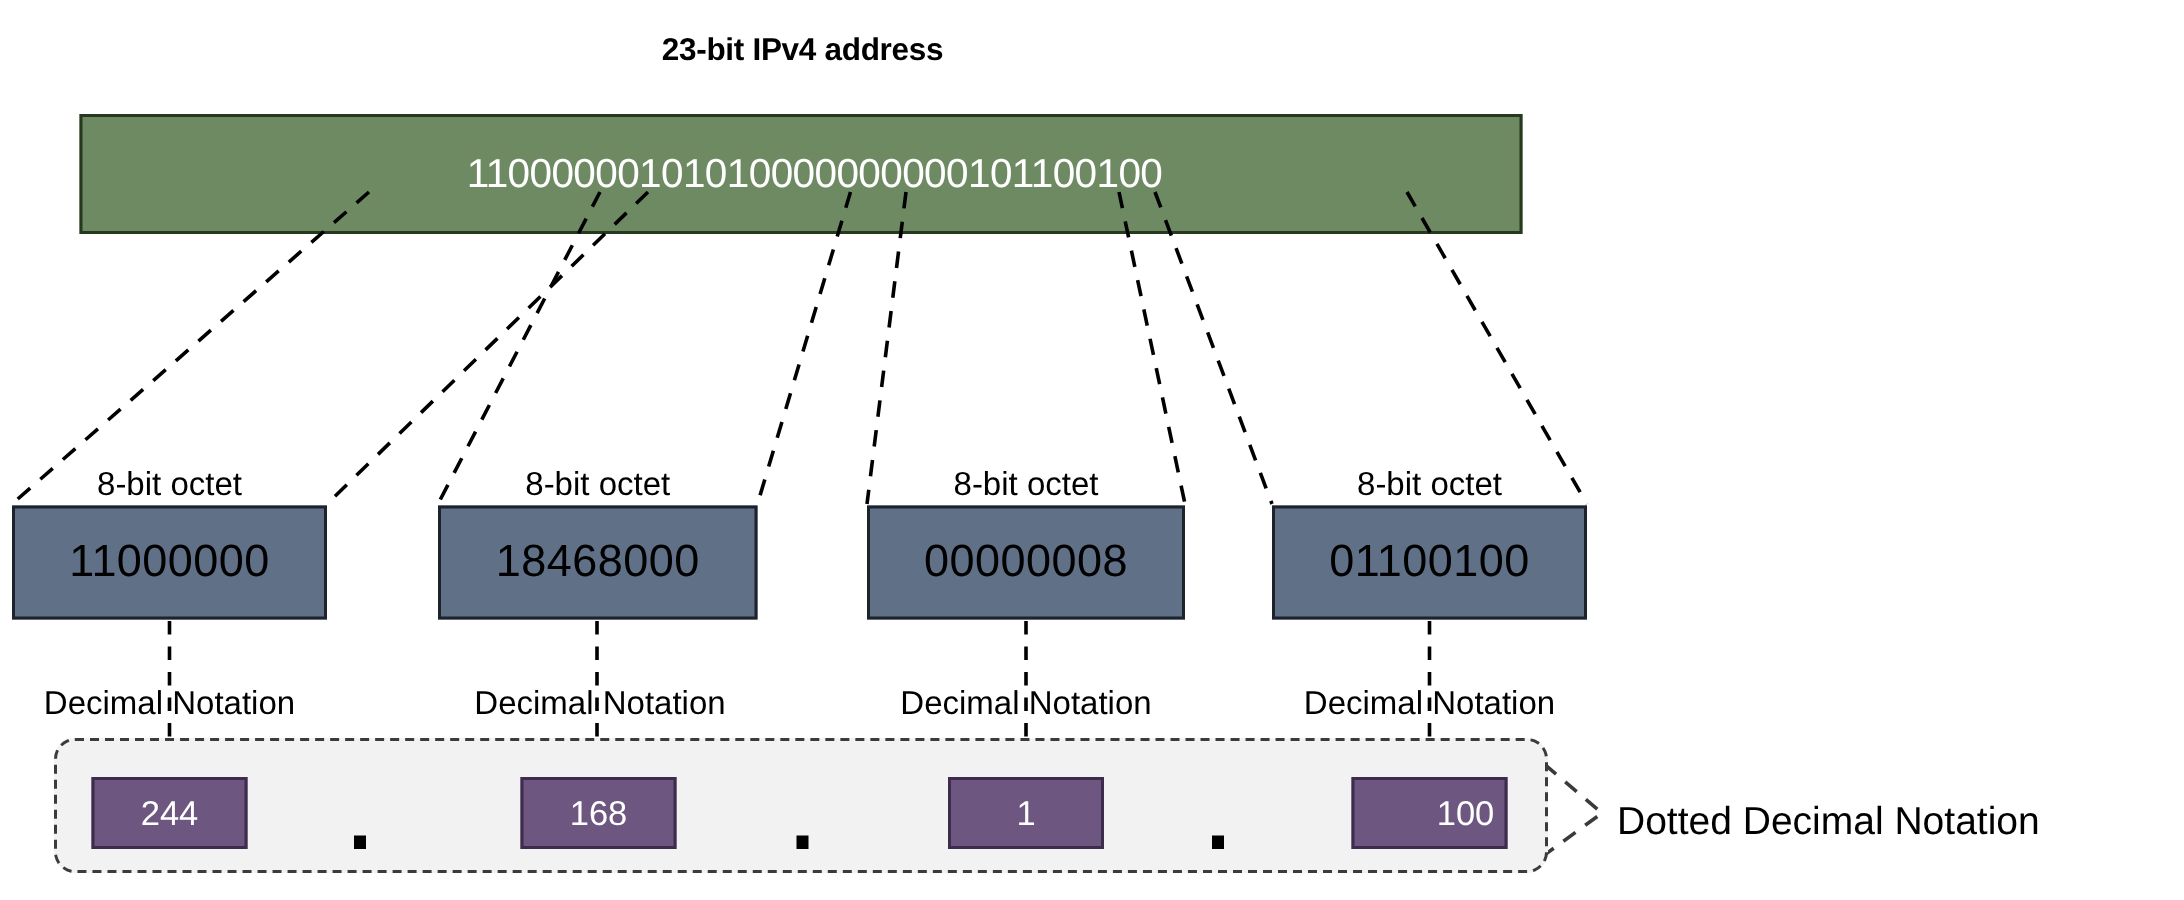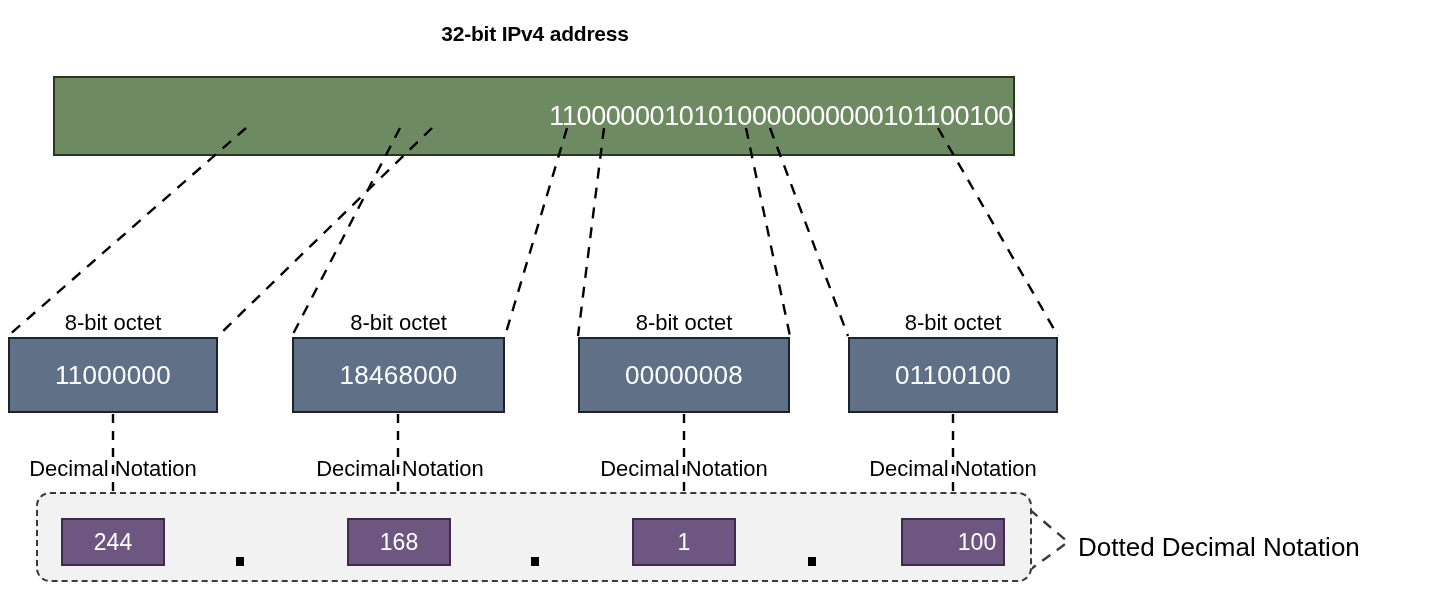--- a/index.html
+++ b/index.html
@@ -39,21 +39,21 @@
     height: 80px;
     background: #6e8a63;
     border: 2px solid #26391f;
   }
   .binary-bar .bits {
     position: absolute;
     left: 0;
     top: 50%;
     width: 100%;
     transform: translateY(-50%);
-    text-align: right;
+    text-align: center;
     color: #ffffff;
     font-size: 27px;
     letter-spacing: -0.4px;
     font-family: "Liberation Sans", sans-serif;
     padding-left: 18px;
   }
 
   
   #connectors {
     position: absolute;
@@ -81,22 +81,22 @@
     left: 0;
     width: 100%;
     height: 76px;
     background: #5f7087;
     border: 2px solid #1d232c;
     display: flex;
     align-items: center;
     justify-content: center;
   }
   .octet-box .octet-bits {
-    color: #ffffff;
-    font-size: 26px;
+    color: #000000;
+    font-size: 30px;
     letter-spacing: 0.3px;
   }
 
   
   .dec-label {
     position: absolute;
     top: 456px;
     text-align: center;
     font-size: 22px;
     color: #000000;
@@ -146,21 +146,21 @@
     font-weight: normal;
     color: #000000;
     white-space: nowrap;
   }
 </style>
 </head>
 <body>
 
 <div id="stage">
 
-  <div class="title">32-bit IPv4 address</div>
+  <div class="title">23-bit IPv4 address</div>
 
   <div class="binary-bar">
     <div class="bits">11000000101010000000000101100100</div>
   </div>
 
   <svg id="connectors" viewBox="0 0 1456 600" xmlns="http://www.w3.org/2000/svg">
     <g stroke="#000000" stroke-width="2.4" stroke-dasharray="11 9" fill="none" stroke-linecap="butt">
 
       <line x1="246" y1="128" x2="8" y2="336"></line>
       <line x1="432" y1="128" x2="218" y2="336"></line>

